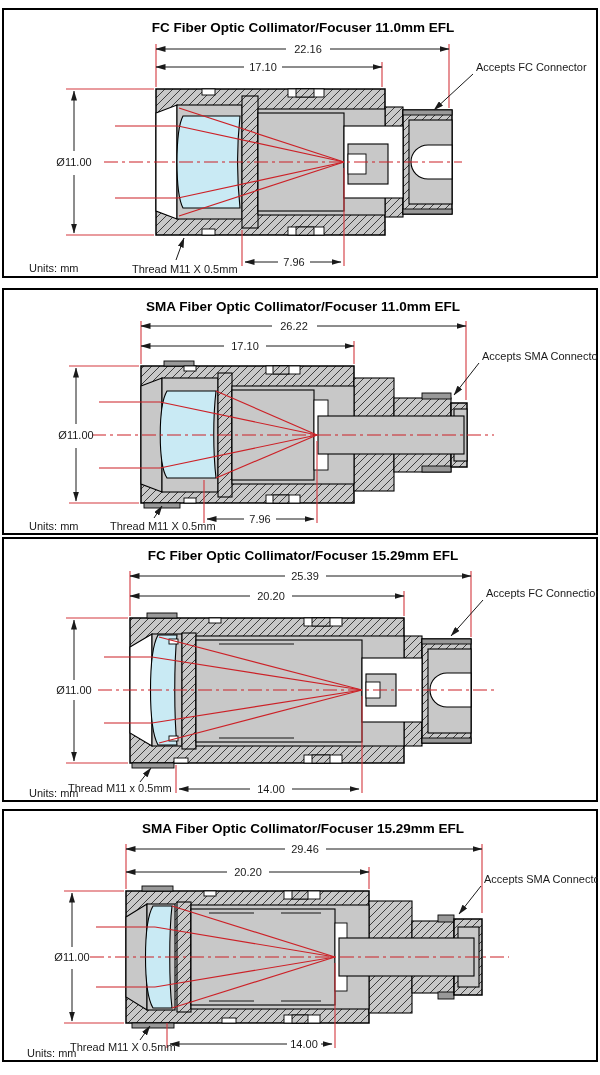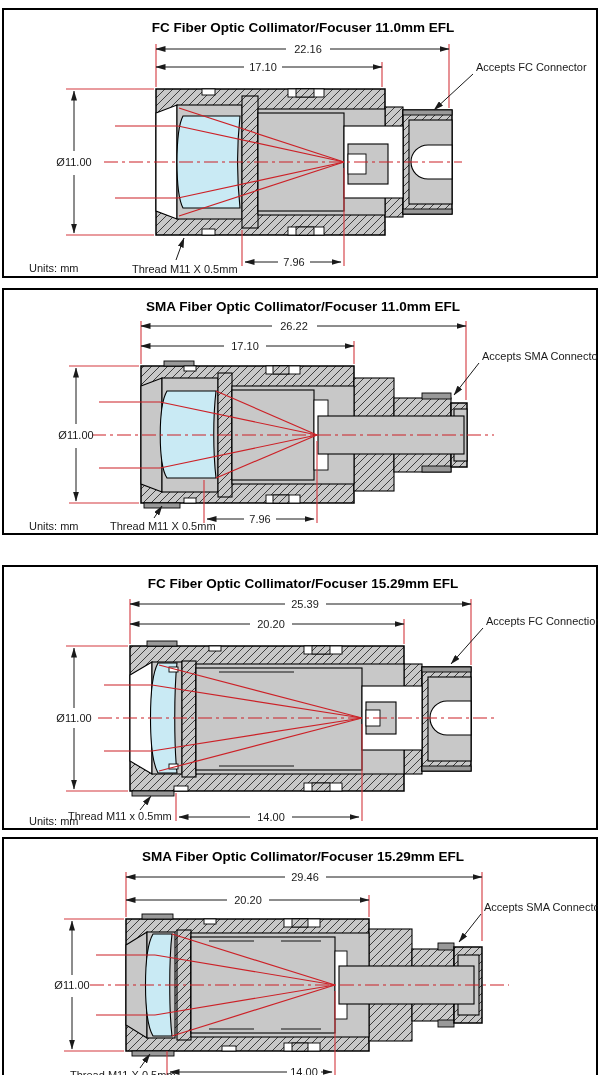--- a/index.html
+++ b/index.html
@@ -2,21 +2,21 @@
 <html><head>
 <meta charset="utf-8">
 <style>
   html,body{margin:0;padding:0;background:#fff;}
   body{width:600px;font-family:"Liberation Sans",sans-serif;}
   .sheet{width:600px;}
   .panel{border:2px solid #000;margin:0 2px;background:#fff;}
   .panel svg{display:block;}
   #panel-1{margin-top:8px;}
   #panel-2{margin-top:10px;text-decoration:underline;}
-  #panel-3{margin-top:30px;}
+  #panel-3{margin-top:2px;}
   #panel-4{margin-top:7px;margin-bottom:7px;text-align:center;}
   .t-title{font-family:"Liberation Sans",sans-serif;font-size:13.5px;font-weight:bold;fill:#000;}
   .t-dim{font-family:"Liberation Sans",sans-serif;font-size:11px;fill:#1a1a1a;}
   .t-lbl{font-family:"Liberation Sans",sans-serif;font-size:11px;fill:#1a1a1a;}
   .dim{stroke:#1a1a1a;stroke-width:1;fill:none;}
   .wit{stroke:#d4383e;stroke-width:1.1;fill:none;}
   .ray{stroke:#cc2127;stroke-width:1.2;fill:none;}
   .axis{stroke:#cc2127;stroke-width:1.2;fill:none;stroke-dasharray:14 4 3 4;}
   .out{stroke:#000;stroke-width:1.5;}
   .in{stroke:#000;stroke-width:1.1;}

